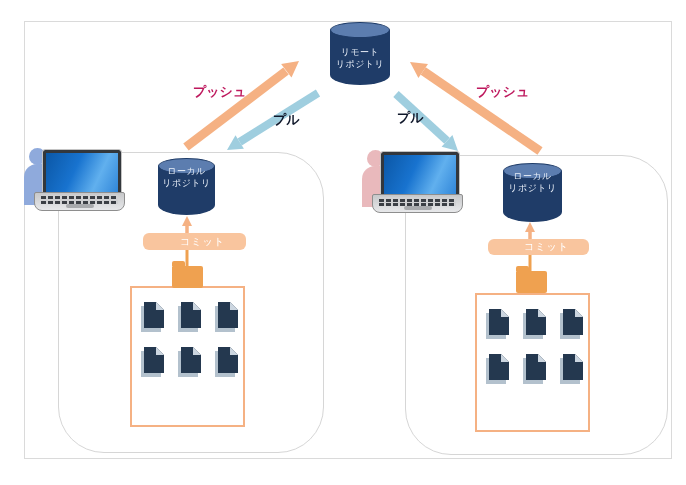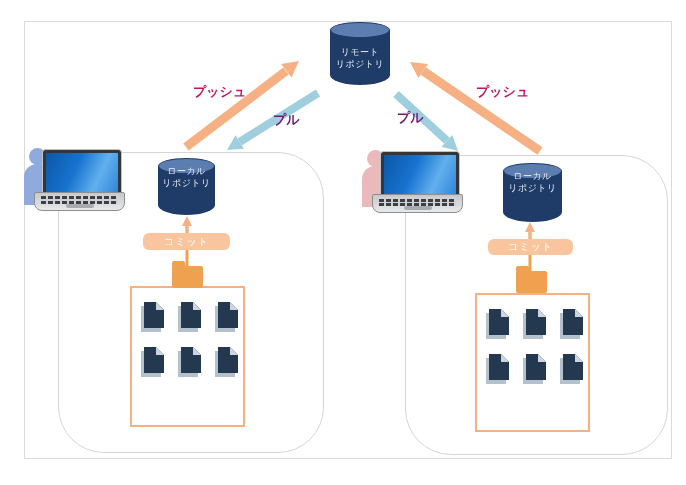--- a/index.html
+++ b/index.html
@@ -37,30 +37,30 @@
   .cyl-label span { display:block; }
   .cyl-remote      { left:330px; top:22px;  width:60px; height:63px; }
   .cyl-remote .cyl-label { top:25px; }
   .cyl-local-left  { left:158px; top:158px; width:57px; height:57px; }
   .cyl-local-right { left:503px; top:163px; width:59px; height:59px; }
   .cyl-local-left .cyl-label, .cyl-local-right .cyl-label { top:8px;font-family:Liberation Serif, serif; }
 
   
   .flow-label { position:absolute; z-index:5; font-weight:600; white-space:nowrap; }
   .push-text { color:#be185d; font-size:13px; }
-  .pull-text { color:#701a75; font-size:13px; }
+  .pull-text { color:#0f172a; font-size:13px; }
   .lbl-push-left  { left:193px; top:83px; }
   .lbl-pull-left  { left:273px; top:111px; }
   .lbl-push-right { left:476px; top:83px; }
   .lbl-pull-right { left:397px; top:109px; }
 
   
   .commit-box {
     position:absolute; z-index:5; background:#f9c59e; border-radius:6px;
-    color:#ffffff; font-size:10px; text-align:center; letter-spacing:1px;
+    color:#ffffff; font-size:10px; text-align:center; letter-spacing:1px;padding-left:16px;
   }
   .commit-left  { left:143px; top:233px; width:87px; height:17px; line-height:17px; }
   .commit-right { left:488px; top:239px; width:85px; height:16px; line-height:16px; }
 
   
   .folder {
     position:absolute; z-index:6; background:#efa150; border-radius:1px 2px 2px 2px;
     width:31px; height:22px;
   }
   .folder::before {

